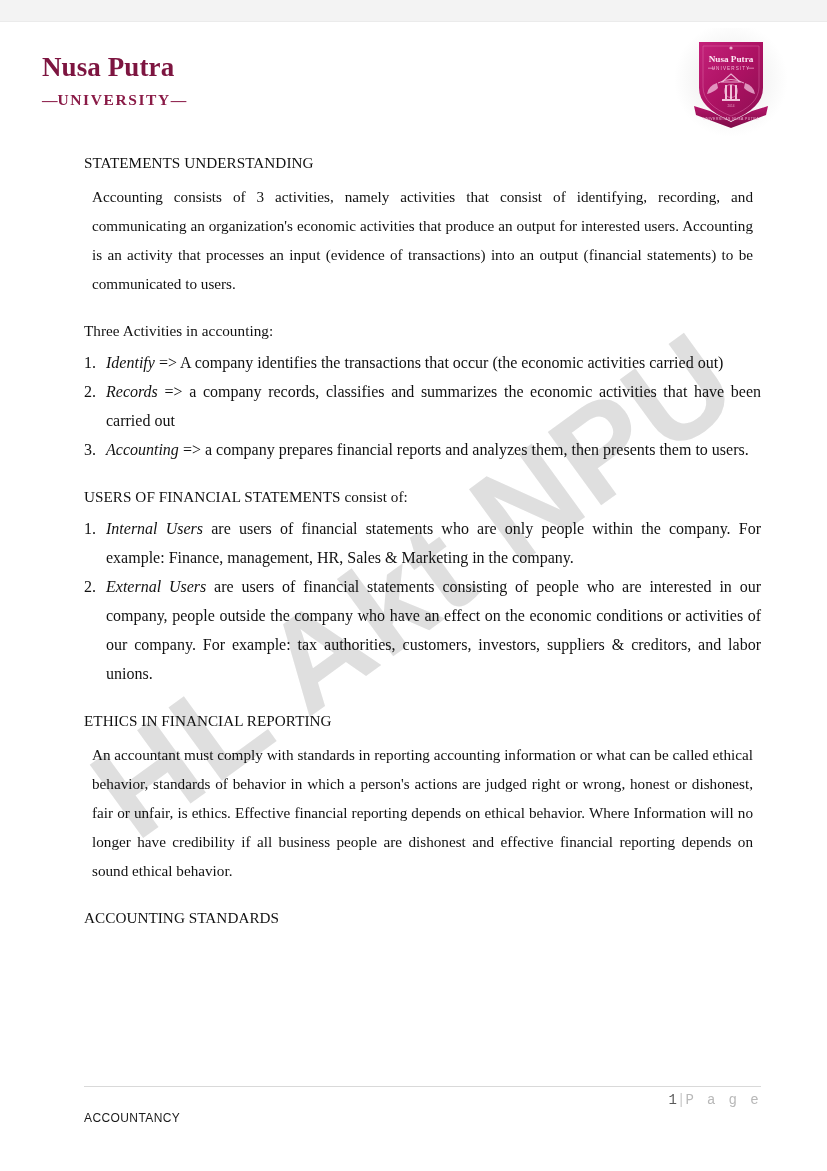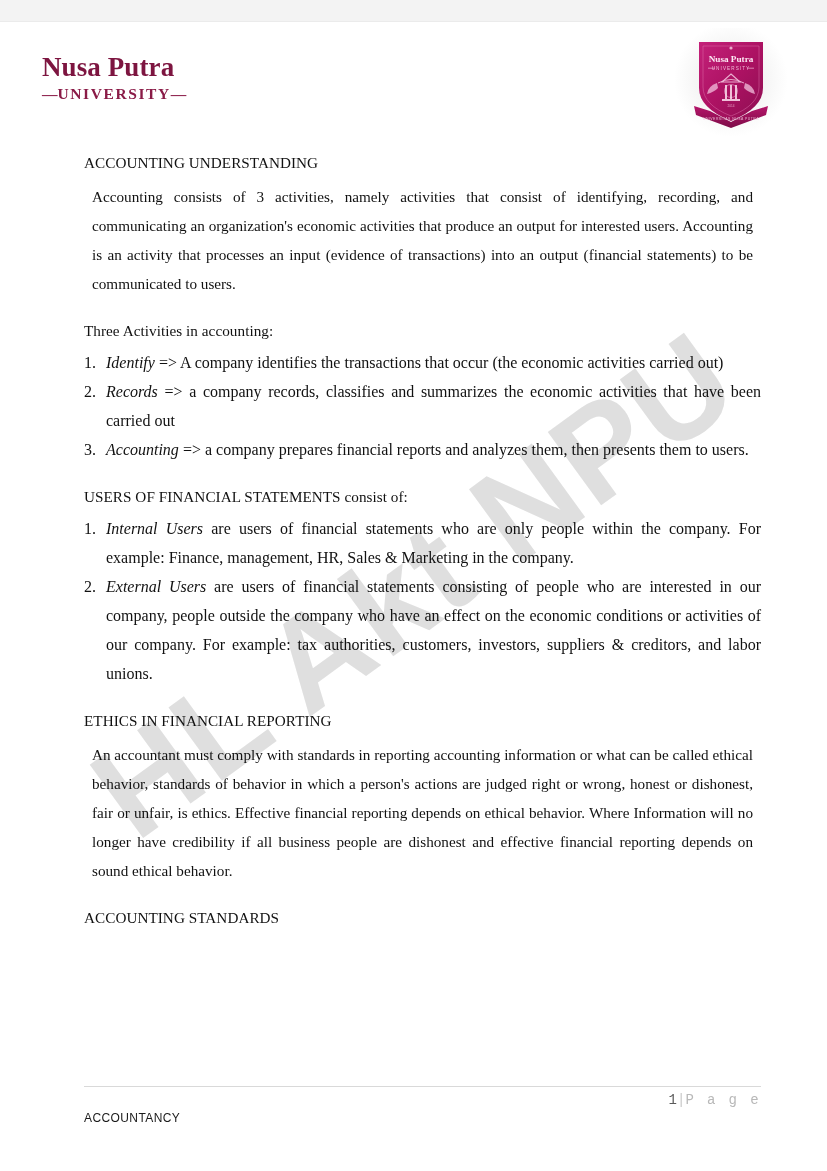--- a/index.html
+++ b/index.html
@@ -53,21 +53,21 @@
   }
   .brand-name {
     font-family: "Liberation Serif", "DejaVu Serif", serif;
     font-size: 27px;
     font-weight: 700;
     letter-spacing: 0.1px;
     color: #7d1540;
     white-space: nowrap;
   }
   .brand-sub {
-    margin-top: 5px;
+    margin-top: 11px;
     font-family: "Liberation Serif", "DejaVu Serif", serif;
     font-size: 15.5px;
     font-weight: 700;
     letter-spacing: 1.6px;
     color: #8a1b47;
     white-space: nowrap;
   }
   .brand-sub .dash {
     letter-spacing: 0;
   }
@@ -281,21 +281,21 @@
       </svg>
     </div>
   </div>
 
   <div class="watermark">HL Akt NPU</div>
 
   <div class="doc">
 
 
     <div class="section">
-      <div class="section-heading">ACCOUNTING UNDERSTANDING</div>
+      <div class="section-heading">STATEMENTS UNDERSTANDING</div>
       <p class="para">Accounting consists of 3 activities, namely activities that consist of identifying, recording, and communicating an organization's economic activities that produce an output for interested users. Accounting is an activity that processes an input (evidence of transactions) into an output (financial statements) to be communicated to users.</p>
     </div>
 
     <div class="section">
       <div class="section-heading">Three Activities in accounting:</div>
       <ol class="num-list">
         <li><span class="kw">Identify</span><span> =&gt; A company identifies the transactions that occur (the economic activities carried out)</span></li>
         <li><span class="kw">Records</span><span> =&gt; a company records, classifies and summarizes the economic activities that have been carried out</span></li>
         <li><span class="kw">Accounting</span><span> =&gt; a company prepares financial reports and analyzes them, then presents them to users.</span></li>
       </ol>

